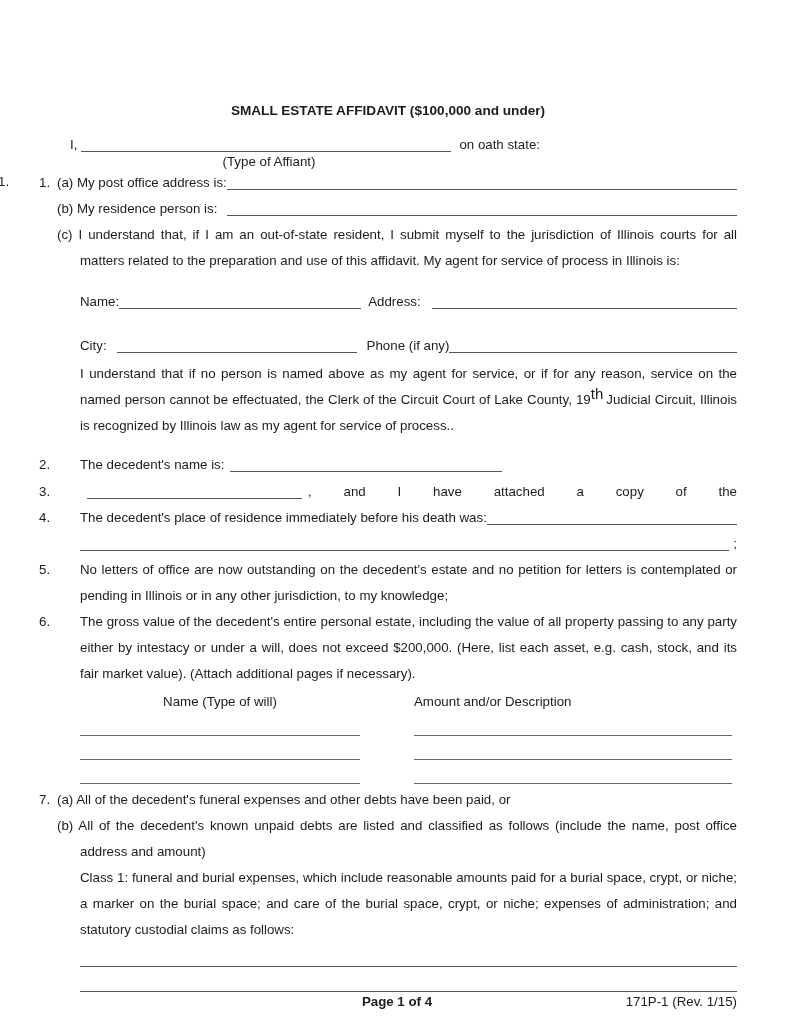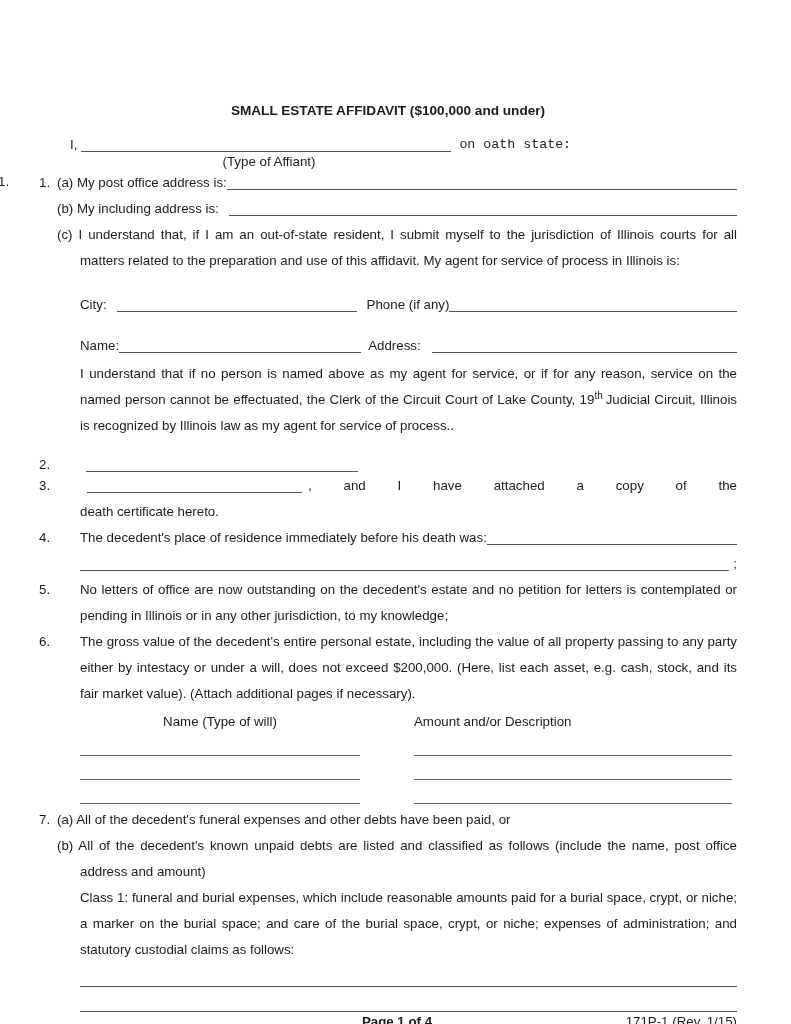--- a/index.html
+++ b/index.html
@@ -14,42 +14,42 @@
   .title { margin:54px 0 0 0; padding:0; text-align:center;
            font-size:13.6px; font-weight:bold; line-height:17px; }
 
   .row { display:flex; align-items:flex-start; }
   .fill { border-bottom:1px solid #555; height:19px; }
   .grow { flex:1 1 auto; }
   .nowrap { white-space:nowrap; }
 
   .affiant-row { margin-top:13px; margin-left:31px; }
   .affiant-fill { width:370px; margin-left:4px; }
-  .affiant-suffix { padding-left:8px;font-family:Liberation Mono, monospace; }
+  .affiant-suffix { padding-left:8px; }
   .caption { margin-top:-4px; margin-left:45px; width:370px;
              text-align:center; line-height:15px; }
 
   .li { position:relative; padding-left:41px; }
   .li > .num { position:absolute; left:0; top:0; }
   .sub { position:relative; padding-left:18px; }
 
   .row-a { margin-top:1px;justify-content:flex-end; }
   .para-c { padding-left:23px; text-indent:-23px; text-align:justify; margin:0; }
   .indent23 { margin-left:23px; }
 
   .agent-row-1 { margin-top:15px; }
   .agent-row-2 { margin-top:18px; }
   .agent-name-fill { width:242px; }
   .agent-addr-label { padding-left:7px; }
   .agent-addr-fill { margin-left:11px; }
   .agent-city-fill { width:240px; margin-left:10px; }
   .agent-phone-label { padding-left:10px; }
 
   .closing { margin-top:2px; text-align:justify; }
-  sup { font-size:10px; line-height:0; vertical-align:super; }
+  sup { font-size:15px; line-height:0; vertical-align:super; }
   .after-sup { margin-left:3px; }
 
   .just { text-align:justify; margin:0; }
 
   .i2-fill { width:272px; margin-left:6px; }
   .i3-fill { width:215px; margin-left:7px; }
   .stretch { flex:1 1 auto; padding-left:6px; text-align:justify; text-align-last:justify; }
   .i4-semi { padding-left:4px; }
 
   .asset-table { margin-top:5px; }
@@ -96,57 +96,57 @@
 
     <div class="li" style="padding-left:18px;">
       <span class="num">1.</span>
 
       <div class="row row-a">
         <span class="nowrap">(a) My post office address is:</span>
         <span class="fill grow"></span>
       </div>
 
       <div class="row">
-        <span class="nowrap">(b) My including address is:</span>
+        <span class="nowrap">(b) My residence person is:</span>
         <span class="fill grow" style="margin-left:10px;"></span>
       </div>
 
       <p class="para-c">(c) I understand that, if I am an out-of-state resident, I submit myself to the jurisdiction of Illinois courts for all matters related to the preparation and use of this affidavit.  My agent for service of process in Illinois is:</p>
-
-      <div class="row agent-row-2 indent23">
-        <span class="nowrap">City:</span>
-        <span class="fill agent-city-fill"></span>
-        <span class="nowrap agent-phone-label">Phone (if any)</span>
-        <span class="fill grow"></span>
-      </div>
 
       <div class="row agent-row-1 indent23">
         <span class="nowrap">Name:</span>
         <span class="fill agent-name-fill"></span>
         <span class="nowrap agent-addr-label">Address:</span>
         <span class="fill grow agent-addr-fill"></span>
       </div>
 
+      <div class="row agent-row-2 indent23">
+        <span class="nowrap">City:</span>
+        <span class="fill agent-city-fill"></span>
+        <span class="nowrap agent-phone-label">Phone (if any)</span>
+        <span class="fill grow"></span>
+      </div>
+
       <p class="closing indent23"><span>I understand that if no person is named above as my agent for service, or if for any reason, service on the named person cannot be effectuated, the Clerk of the Circuit Court of Lake County, 19</span><sup>th</sup><span class="after-sup">Judicial Circuit, Illinois is recognized by Illinois law as my agent for service of process..</span></p>
     </div>
 
     <div class="li">
       <span class="num">2.</span>
       <div class="row">
+        <span class="nowrap">The decedent's name is:</span>
         <span class="fill i2-fill"></span>
       </div>
     </div>
 
     <div class="li" style="margin-top:1px;">
       <span class="num">3.</span>
       <div class="row">
         <span class="fill i3-fill"></span>
         <span class="stretch">, and I have attached a copy of the</span>
       </div>
-      <div>death certificate hereto.</div>
     </div>
 
     <div class="li">
       <span class="num">4.</span>
       <div class="row">
         <span class="nowrap">The decedent's place of residence immediately before his death was:</span>
         <span class="fill grow"></span>
       </div>
       <div class="row">
         <span class="fill grow"></span>

